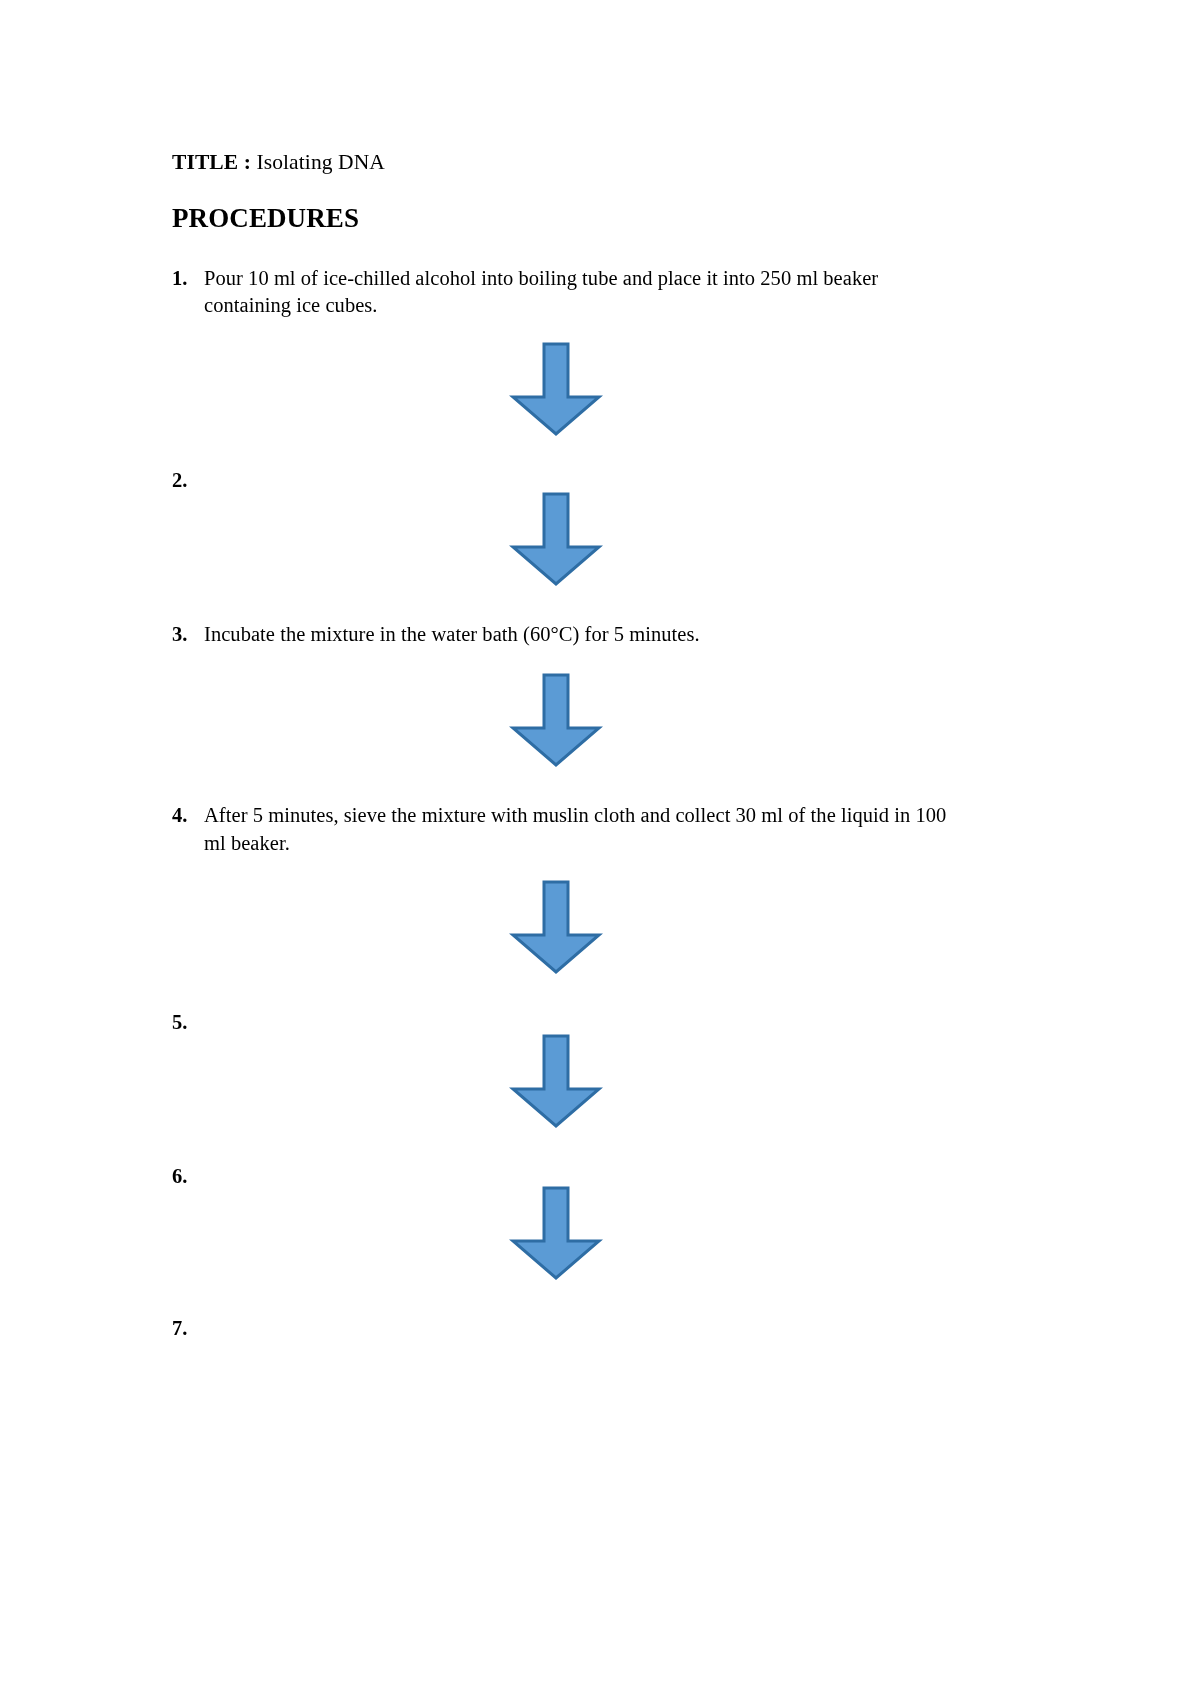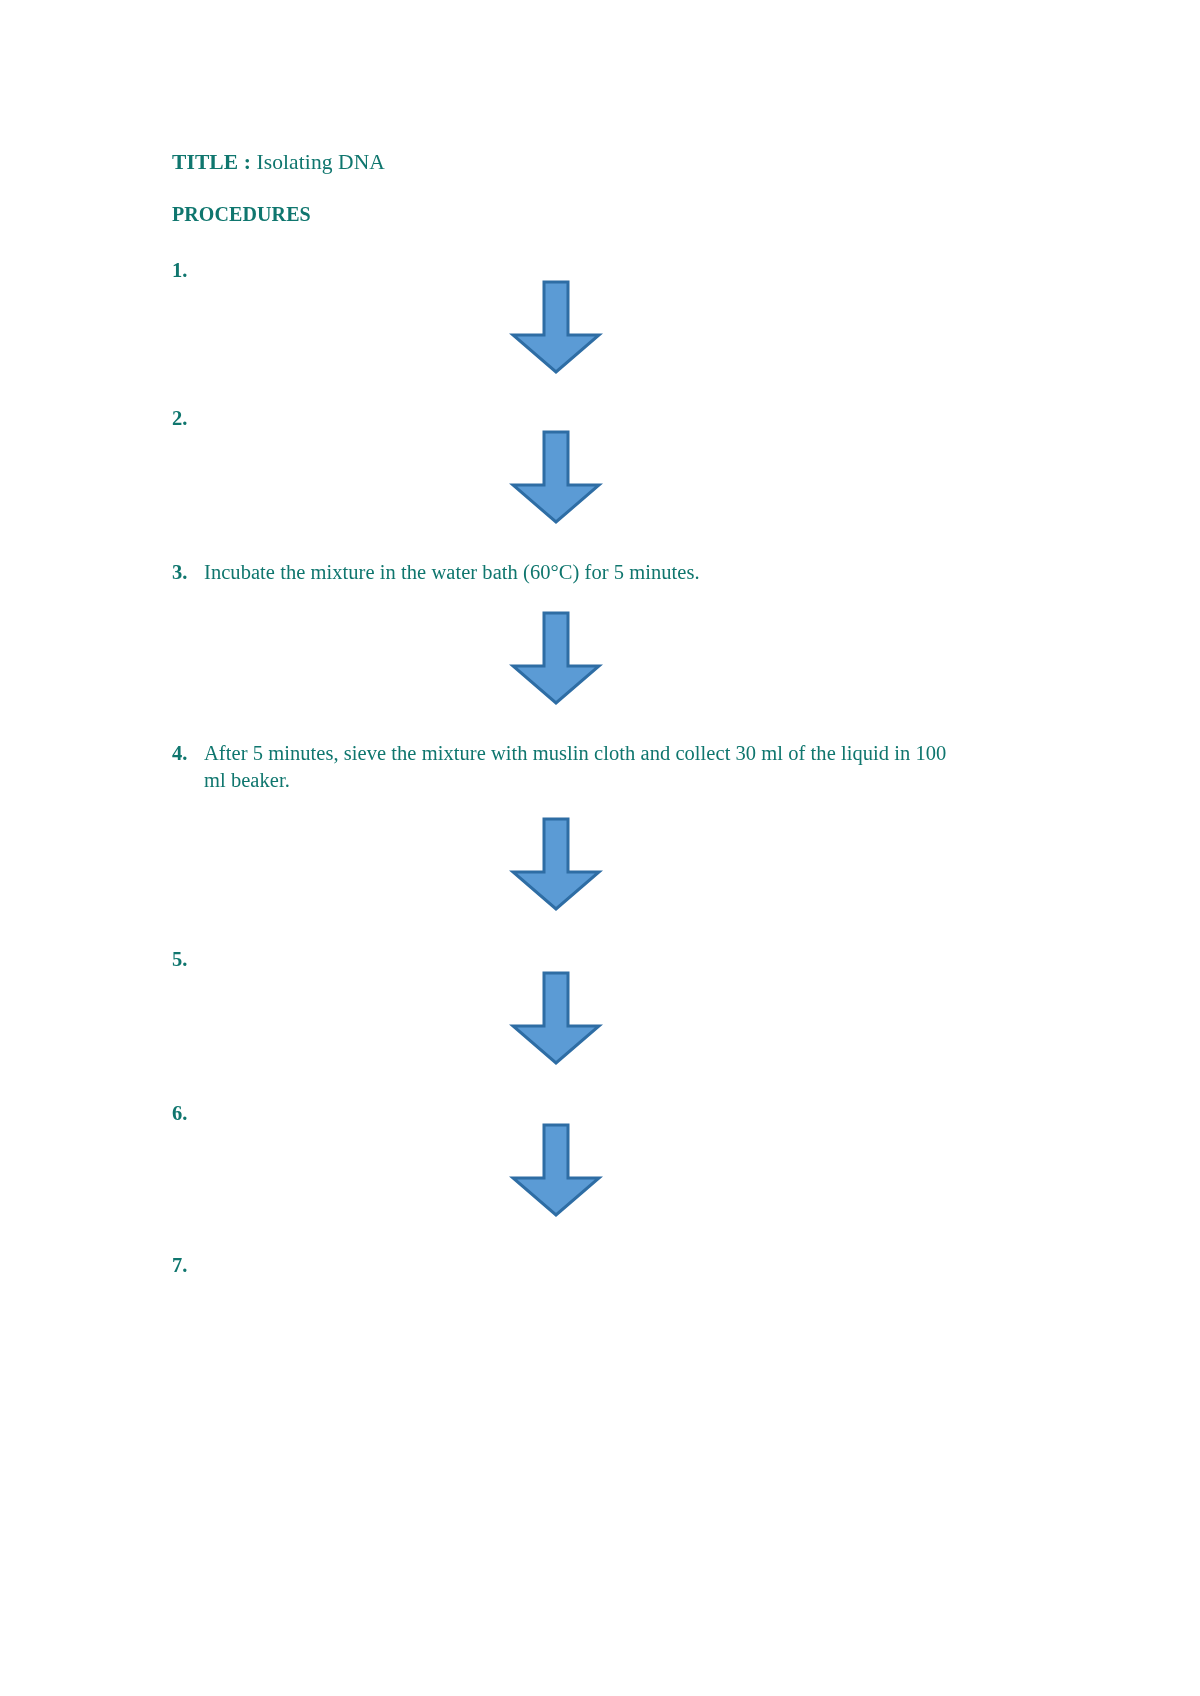--- a/index.html
+++ b/index.html
@@ -8,42 +8,42 @@
     background: #ffffff;
   }
   .page {
     position: relative;
     width: 1200px;
     height: 1648px;
     background: #ffffff;
     margin: 0 auto;
     overflow: hidden;
     font-family: "Liberation Serif", "DejaVu Serif", serif;
-    color: #0f766e;
+    color: #000000;
   }
   .content {
     position: absolute;
     left: 172px;
     top: 152px;
     width: 790px;
   }
   .hd {
     font-size: 21.5px;
     line-height: 1.0;
     margin: 0 0 29px 0;
     letter-spacing: 0.1px;
   }
   .hd .lbl {
     font-weight: bold;
   }
   .hd .val {
     font-weight: normal;
   }
   .hd-solo {
-    font-size: 20px;
+    font-size: 27px;
     font-weight: bold;
     margin: 0 0 31px 0;
     letter-spacing: 0.1px;
   }
   .step {
     position: relative;
     font-size: 20.5px;
     line-height: 1.33;
     padding-left: 32px;
     margin: 0;
@@ -74,21 +74,21 @@
 <body>
 
 <div class="page">
   <div class="content">
 
     <p class="hd"><span class="lbl">TITLE :</span><span class="val"> Isolating DNA</span></p>
 
 
     <p class="hd-solo">PROCEDURES</p>
 
-    <p class="step"><span class="num">1.</span></p>
+    <p class="step"><span class="num">1.</span><span>Pour 10 ml of ice-chilled alcohol into boiling tube and   place it into 250 ml beaker containing ice cubes.</span></p>
     <div class="arrow-gap-1"></div>
     <div class="arrow-wrap">
       <div class="arrow-block">
         <svg width="94" height="96" viewBox="0 0 94 96" xmlns="http://www.w3.org/2000/svg">
           <polygon points="35,3 59,3 59,56 90,56 47,93 4,56 35,56" fill="#5B9BD5" stroke="#2E6DA4" stroke-width="3" stroke-linejoin="miter"></polygon>
         </svg>
       </div>
     </div>
     <div class="spacer-a"></div>
 

